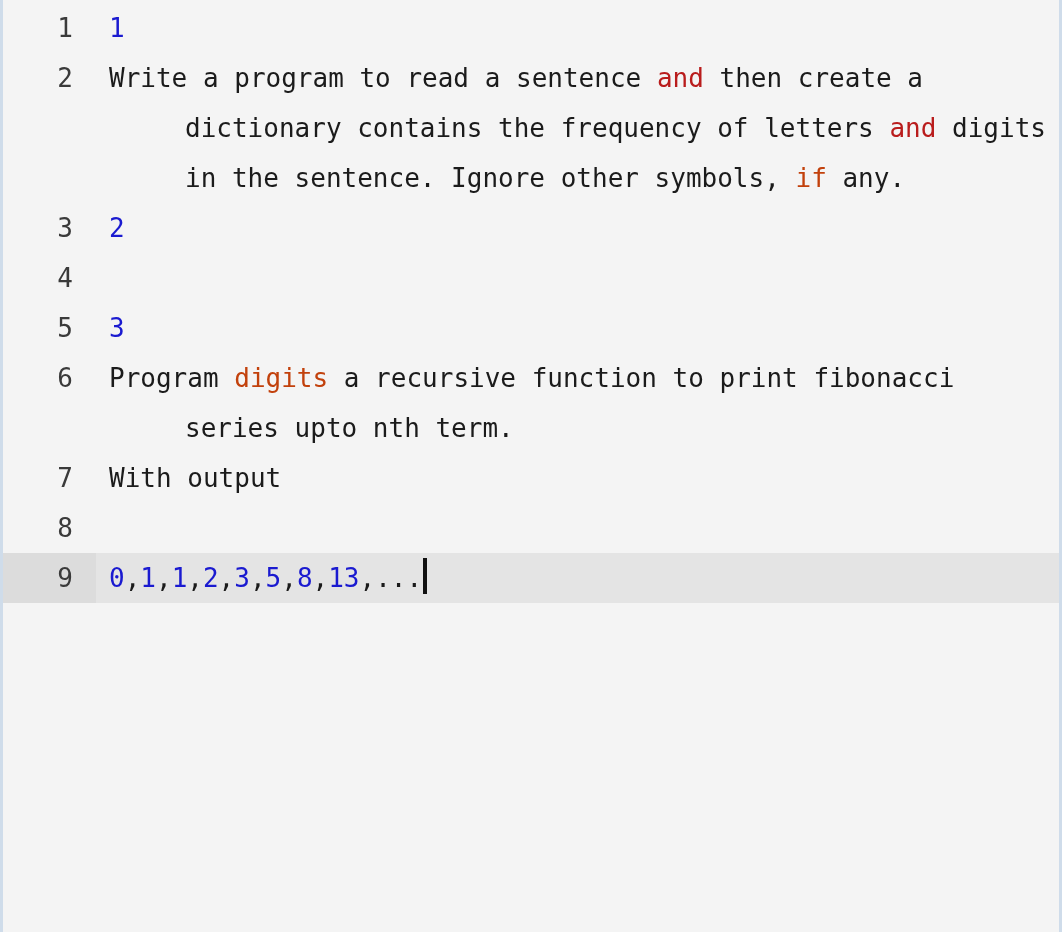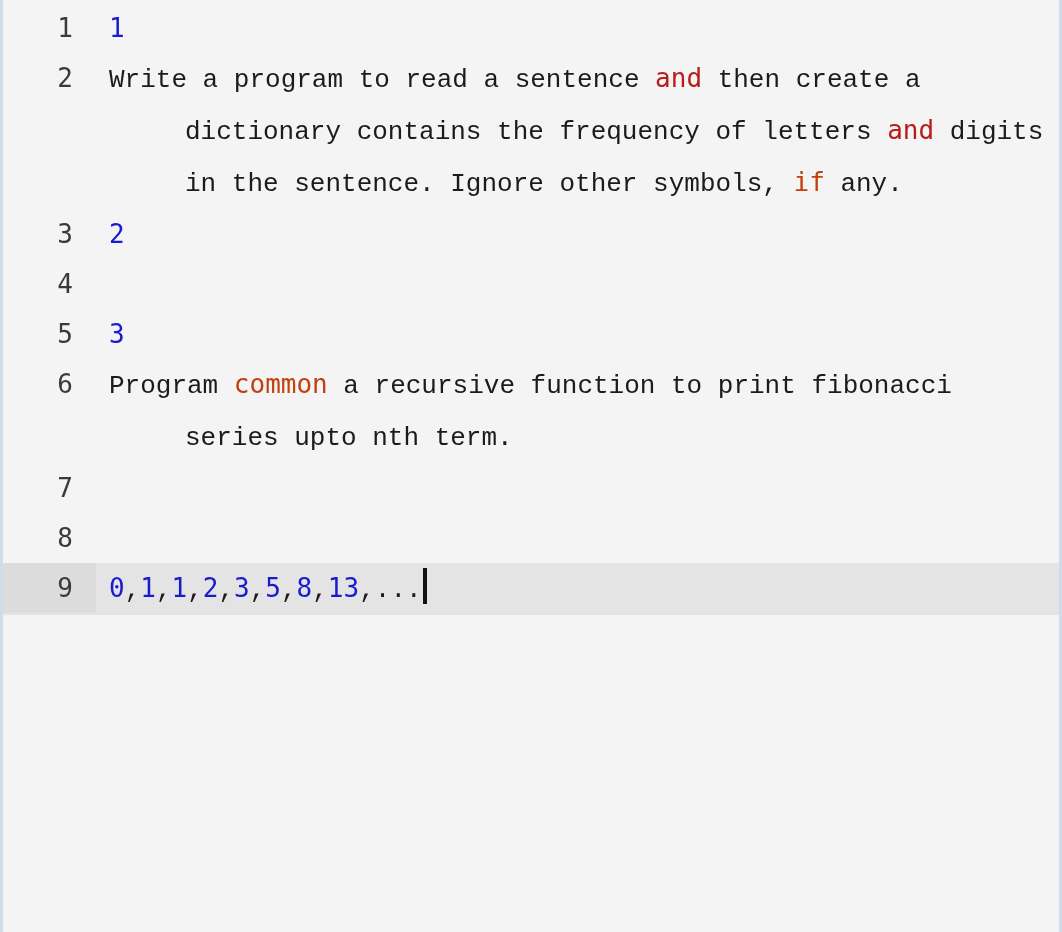--- a/index.html
+++ b/index.html
@@ -74,21 +74,20 @@
     color: #1a1ad0;
   }
   .tok-kw {
     color: #c2410c;
   }
   .tok-kw-soft {
     color: #b91c1c;
   }
   .tok-plain {
     color: #1b1b1b;
-    font-family: Liberation Mono, monospace;
   }
 
   .caret {
     display: inline-block;
     width: 4px;
     height: 36px;
     background: #111111;
     vertical-align: -7px;
     margin-left: 1px;
   }
@@ -116,24 +115,25 @@
       </div>
       <div class="code-line">
         <div class="gutter">4</div>
       </div>
       <div class="code-line">
         <div class="gutter">5</div>
         <div class="content"><span class="tok-num">3</span></div>
       </div>
       <div class="code-line">
         <div class="gutter">6</div>
-        <div class="content"><span class="tok-plain">Program </span><span class="tok-kw">common</span><span class="tok-plain"> a recursive function to print fibonacci series upto nth term.</span></div>
+        <div class="content"><span class="tok-plain">Program </span><span class="tok-kw">digits</span><span class="tok-plain"> a recursive function to print fibonacci series upto nth term.</span></div>
       </div>
       <div class="code-line">
         <div class="gutter">7</div>
+        <div class="content"><span class="tok-plain">With output</span></div>
       </div>
       <div class="code-line">
         <div class="gutter">8</div>
       </div>
       <div class="code-line is-active">
         <div class="gutter">9</div>
         <div class="content"><span class="tok-num">0</span><span class="tok-plain">,</span><span class="tok-num">1</span><span class="tok-plain">,</span><span class="tok-num">1</span><span class="tok-plain">,</span><span class="tok-num">2</span><span class="tok-plain">,</span><span class="tok-num">3</span><span class="tok-plain">,</span><span class="tok-num">5</span><span class="tok-plain">,</span><span class="tok-num">8</span><span class="tok-plain">,</span><span class="tok-num">13</span><span class="tok-plain">,...</span><span class="caret"></span></div>
       </div>
     </div>
   <div class="filler"></div>

